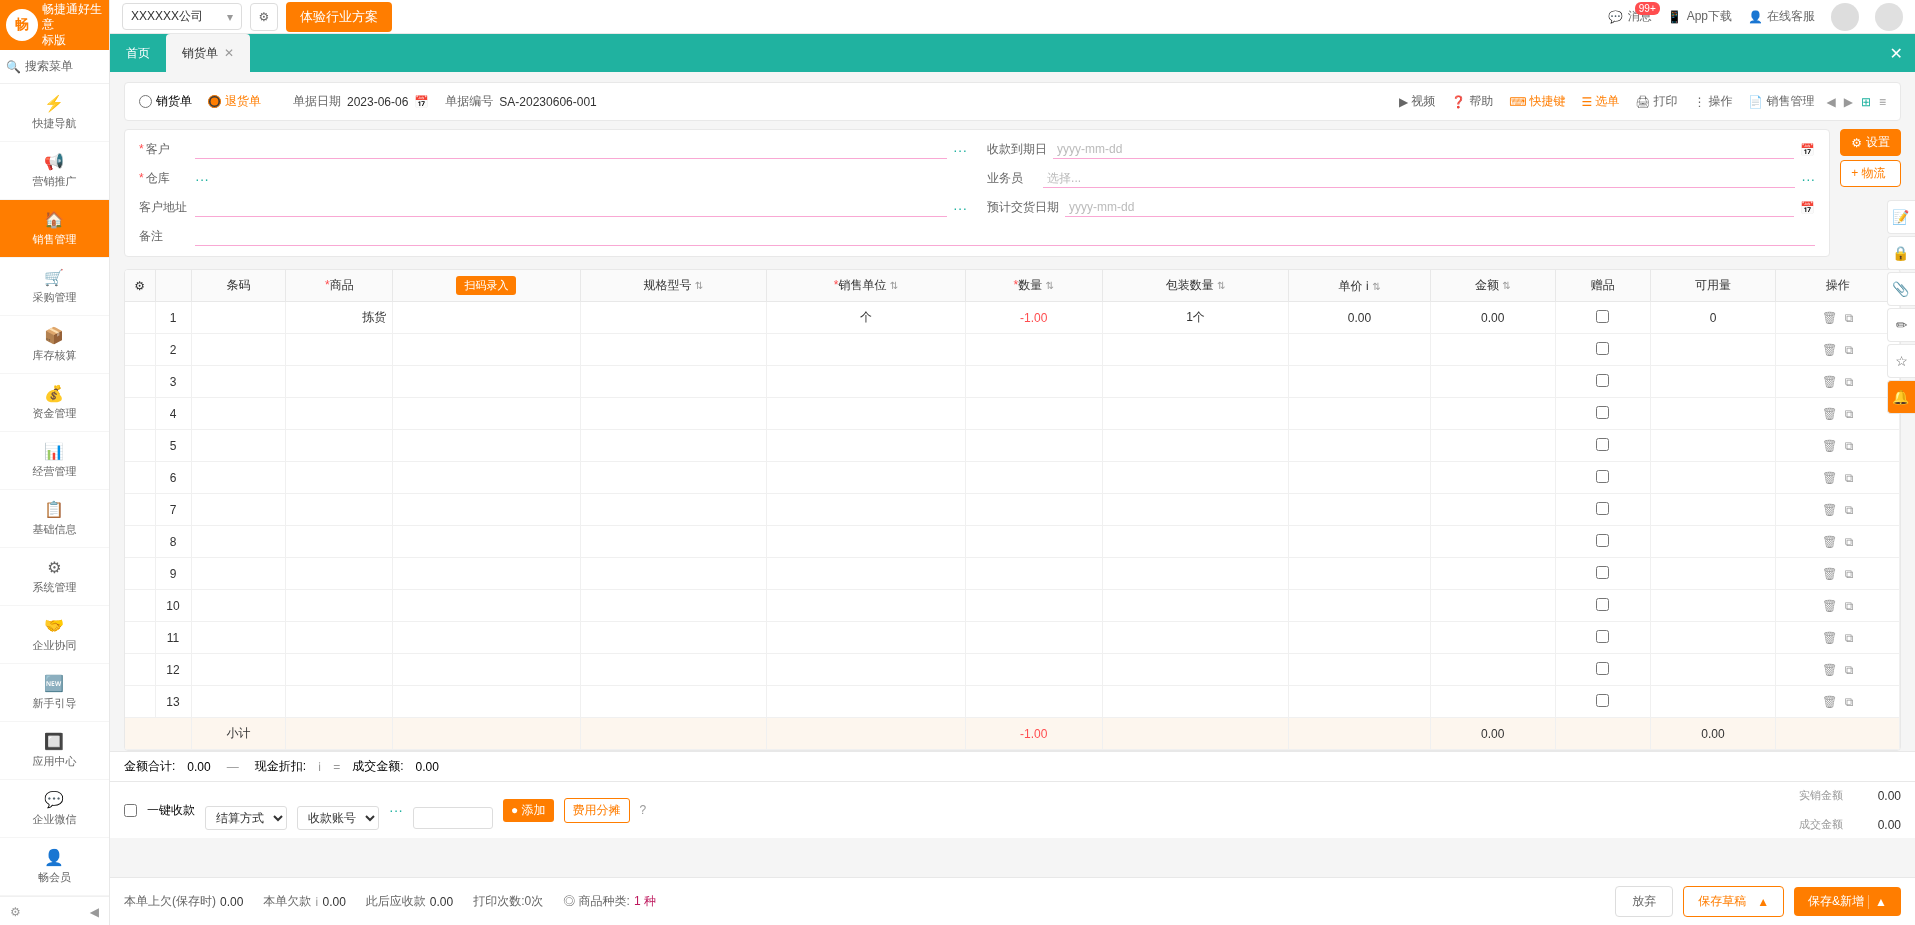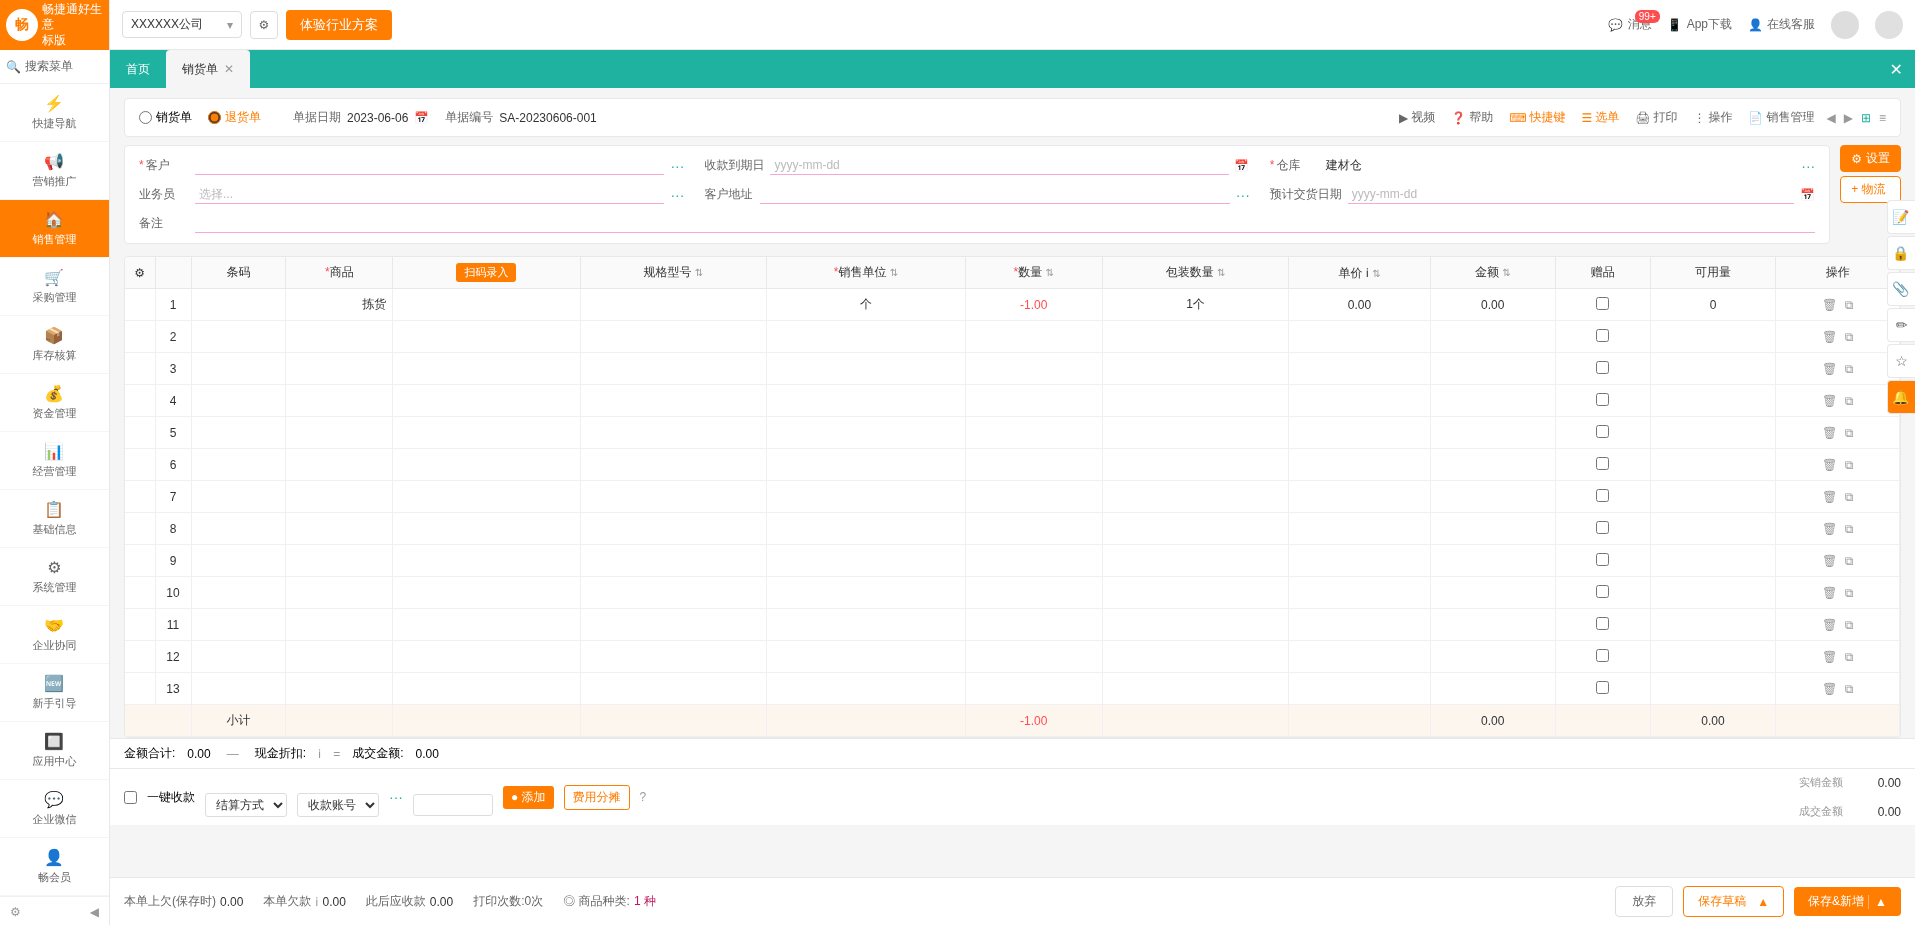--- a/index.html
+++ b/index.html
@@ -14,21 +14,21 @@
     .sidebar-item { display: flex; flex-direction: column; align-items: center; padding: 10px 4px; cursor: pointer; color: #666; border-bottom: 1px solid #f5f5f5; gap: 3px; }
     .sidebar-item.active { background: #ff7d00; color: #fff; }
     .sidebar-item .icon { font-size: 16px; }
     .sidebar-item .label { font-size: 11px; text-align: center; }
     .sidebar-footer { margin-top: auto; display: flex; align-items: center; justify-content: space-between; padding: 8px 10px; border-top: 1px solid #f0f0f0; }
 
     
     .main { flex: 1; display: flex; flex-direction: column; overflow: hidden; }
 
     
-    .topbar { height: 50px; background: #fff; display: flex; align-items: center; padding: 0 12px; border-bottom: 1px solid #e8e8e8; gap: 8px; }
+    .topbar { height: 34px; background: #fff; display: flex; align-items: center; padding: 0 12px; border-bottom: 1px solid #e8e8e8; gap: 8px; }
     .company-selector { display: flex; align-items: center; gap: 4px; border: 1px solid #ddd; border-radius: 4px; padding: 4px 8px; cursor: pointer; min-width: 120px; }
     .company-selector .name { flex: 1; color: #333; }
     .company-selector .arrow { color: #999; }
     .gear-btn { width: 28px; height: 28px; border: 1px solid #ddd; border-radius: 4px; display: flex; align-items: center; justify-content: center; cursor: pointer; color: #666; }
     .trial-btn { background: #ff7d00; color: #fff; border: none; border-radius: 4px; padding: 6px 14px; cursor: pointer; font-size: 13px; }
     .topbar-right { margin-left: auto; display: flex; align-items: center; gap: 16px; }
     .topbar-right-item { display: flex; align-items: center; gap: 4px; cursor: pointer; color: #666; position: relative; }
     .badge { background: #ff4d4f; color: #fff; border-radius: 6px; padding: 1px 4px; font-size: 10px; position: absolute; top: -6px; right: -8px; }
     .avatar { width: 28px; height: 28px; background: #ddd; border-radius: 50%; }
 
@@ -252,35 +252,34 @@
             <span class="toolbar-btn">⋮ <span>操作</span></span>
             <span class="toolbar-btn">📄 <span>销售管理</span></span>
             <span style="cursor:pointer;color:#999;">◀</span>
             <span style="cursor:pointer;color:#999;">▶</span>
             <span style="cursor:pointer;color:#20b2a0;">⊞</span>
             <span style="cursor:pointer;color:#999;">≡</span>
           </div>
         </div>
 
         <div style="display:flex; gap:10px; margin-bottom:6px;">
-          <div class="form-card" style="flex:1; display:grid; grid-template-columns:1fr 1fr 1fr; gap:10px 20px;">
+          <div class="form-card" style="flex:1; display:grid; grid-template-columns:1fr 1fr; gap:10px 20px;">
 
             <div class="field-row">
               <span class="field-label"><span class="required">*</span><span>客户</span></span>
               <input class="field-input" placeholder="" style="flex: 1 1 0%;">
               <span class="dots-btn">···</span>
             </div>
             <div class="field-row">
               <span class="field-label">收款到期日</span>
               <input class="field-input" placeholder="yyyy-mm-dd" style="flex: 1 1 0%;">
               <span class="cal-icon">📅</span>
             </div>
             <div class="field-row">
               <span class="field-label"><span class="required">*</span><span>仓库</span></span>
-              <span style="color:#333;flex:1;">建材仓</span>
               <span class="dots-btn">···</span>
             </div>
 
             <div class="field-row">
               <span class="field-label">业务员</span>
               <input class="field-input" placeholder="选择..." style="flex: 1 1 0%;">
               <span class="dots-btn">···</span>
             </div>
             <div class="field-row">
               <span class="field-label">客户地址</span>

